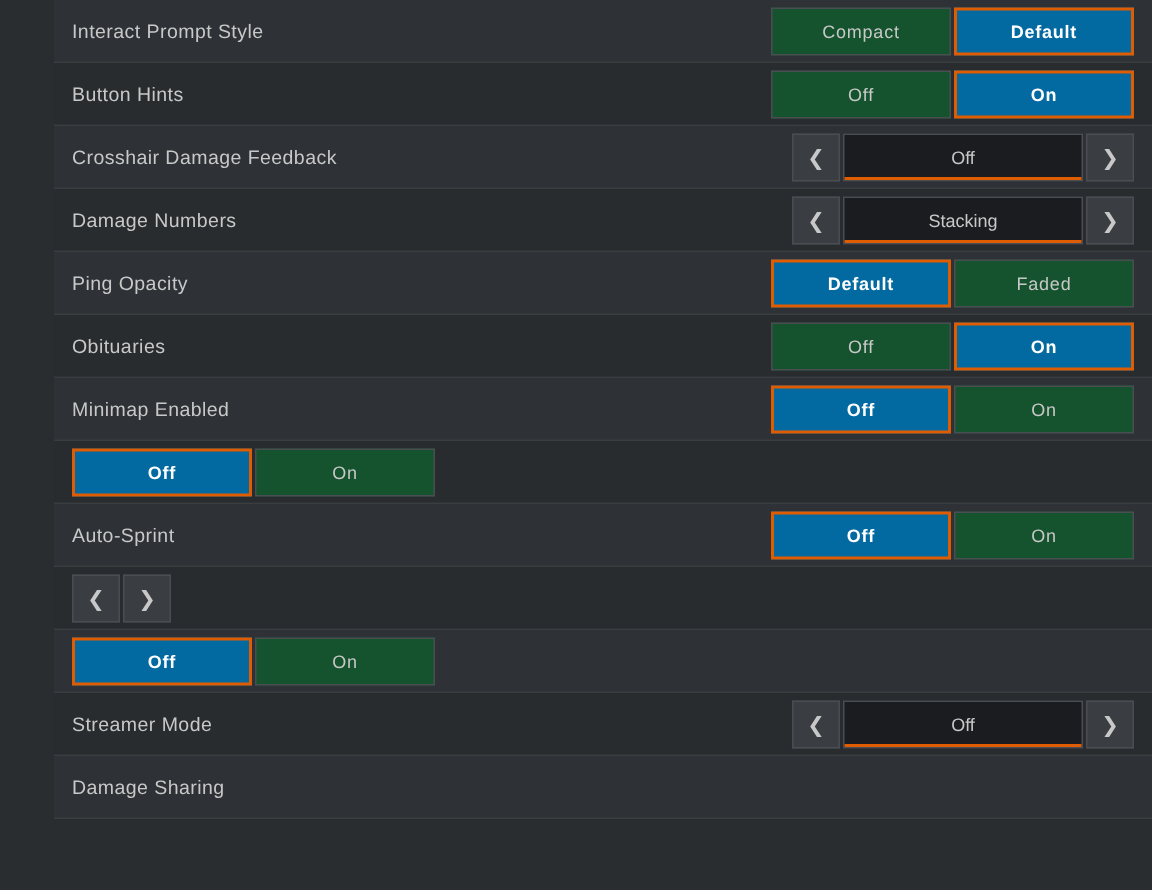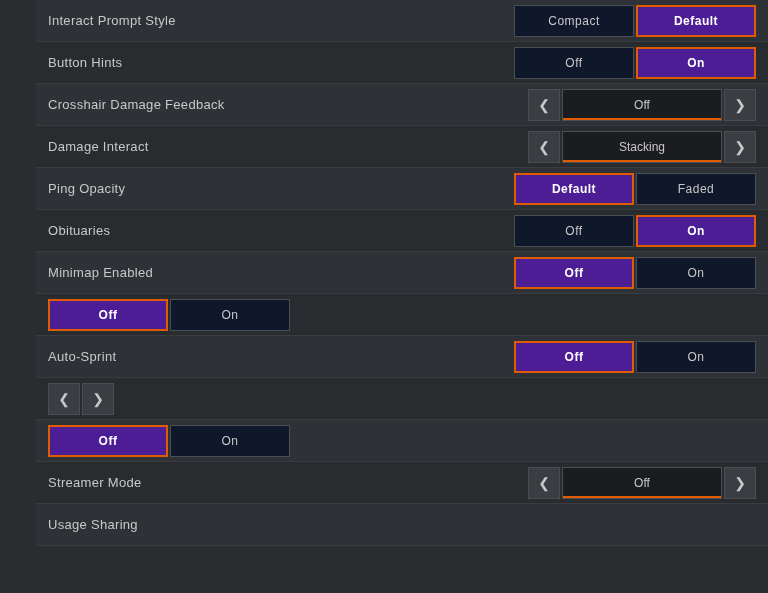--- a/index.html
+++ b/index.html
@@ -40,33 +40,33 @@
       align-items: center;
       gap: 2px;
     }
     .btn-pair {
       display: flex;
       gap: 2px;
     }
     .btn {
       min-width: 120px;
       height: 32px;
-      background-color: #0f172a;
+      background-color: #14532d;
       border: 1px solid #4a4d52;
       color: #c8c8c8;
       font-size: 12px;
       font-family: Arial, sans-serif;
       cursor: pointer;
       display: flex;
       align-items: center;
       justify-content: center;
       letter-spacing: 0.5px;
     }
     .btn.active-orange {
-      background-color: #4c1d95;
+      background-color: #0369a1;
       border: 2px solid #e05c00;
       color: #ffffff;
       font-weight: bold;
     }
     .btn-arrow {
       width: 32px;
       height: 32px;
       background-color: #3a3d42;
       border: 1px solid #4a4d52;
       color: #c8c8c8;
@@ -129,21 +129,21 @@
       <span class="setting-label">Crosshair Damage Feedback</span>
       <div class="controls">
         <div class="slider-control">
           <button class="btn-arrow">❮</button>
           <div class="btn-center">Off</div>
           <button class="btn-arrow">❯</button>
         </div>
       </div>
     </div>
     <div class="setting-row">
-      <span class="setting-label">Damage Interact</span>
+      <span class="setting-label">Damage Numbers</span>
       <div class="controls">
         <div class="slider-control">
           <button class="btn-arrow">❮</button>
           <div class="btn-center">Stacking</div>
           <button class="btn-arrow">❯</button>
         </div>
       </div>
     </div>
     <div class="setting-row">
       <span class="setting-label">Ping Opacity</span>
@@ -209,15 +209,15 @@
       <span class="setting-label">Streamer Mode</span>
       <div class="controls">
         <div class="slider-control">
           <button class="btn-arrow">❮</button>
           <div class="btn-center">Off</div>
           <button class="btn-arrow">❯</button>
         </div>
       </div>
     </div>
     <div class="setting-row">
-      <span class="setting-label">Usage Sharing</span>
+      <span class="setting-label">Damage Sharing</span>
     </div>
   </div>
 
 </body></html>

